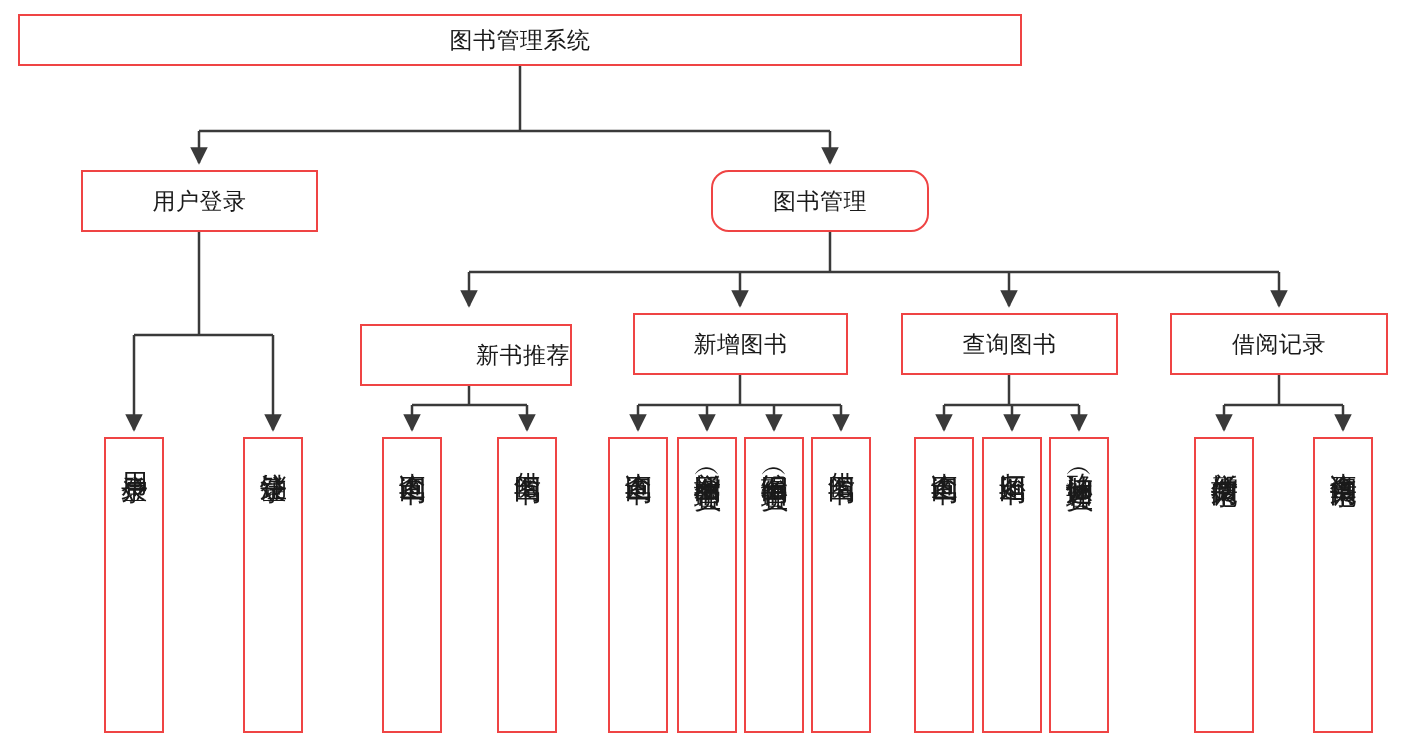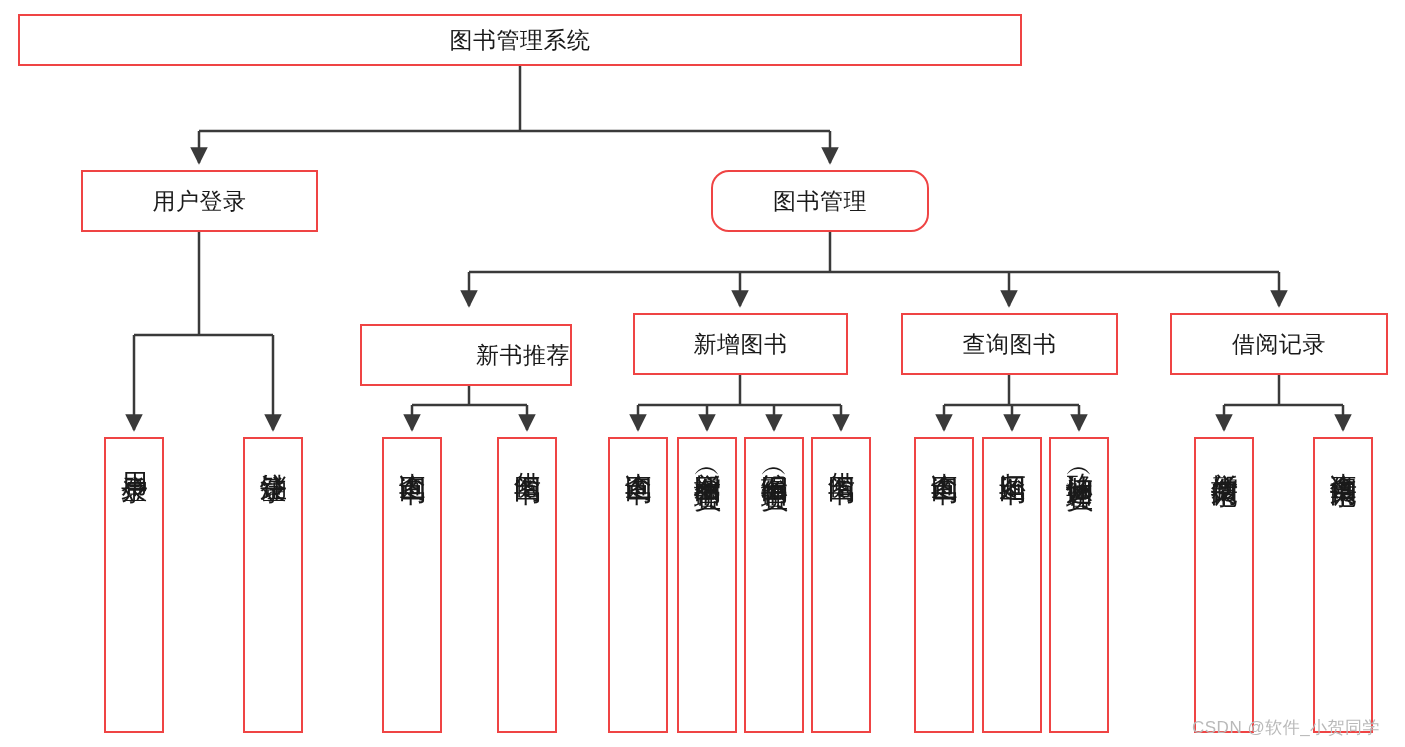--- a/index.html
+++ b/index.html
@@ -184,15 +184,14 @@
     <span class="node-label">确认归还（管理员）</span>
   </div>
 
   <div class="node-box node-v" style="left:1194px; top:437px; width:60px; height:296px;">
     <span class="node-label">新增借阅记录</span>
   </div>
   <div class="node-box node-v" style="left:1313px; top:437px; width:60px; height:296px;">
     <span class="node-label">查询借阅记录</span>
   </div>
 
-  <div class="watermark" style="left:1192px; top:716px;">CSDN @软件_小贺同学</div>
 
 </div>
 
 </body></html>

